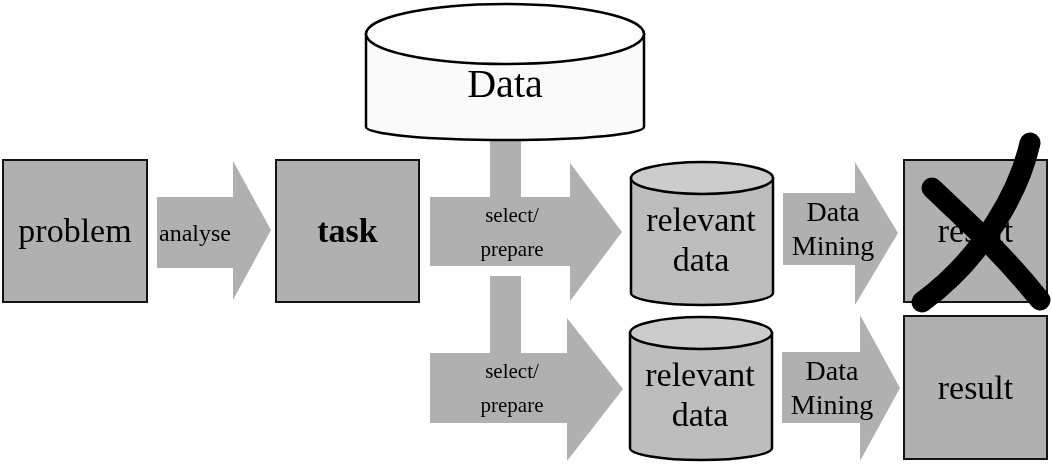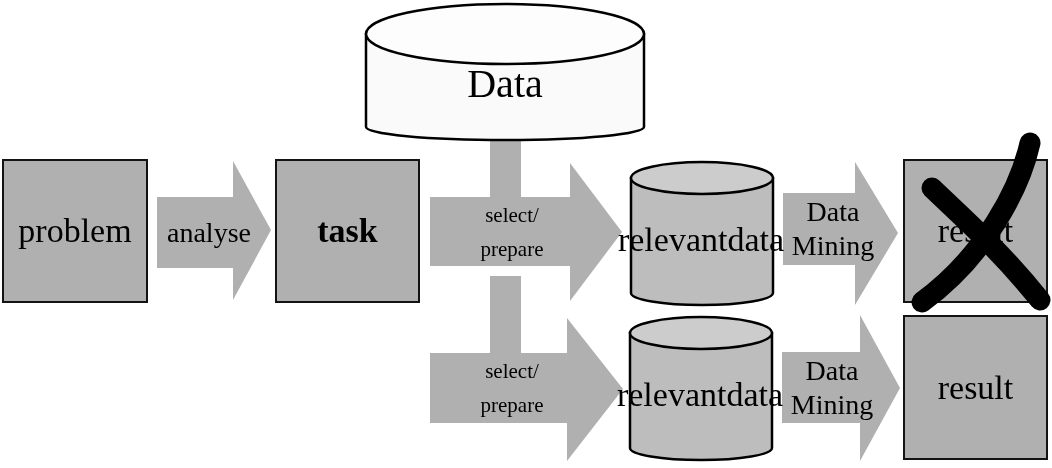--- a/index.html
+++ b/index.html
@@ -3,21 +3,21 @@
 <meta charset="utf-8">
 <style>
   html,body{margin:0;padding:0;background:#ffffff;}
   #stage{position:relative;width:1052px;height:468px;background:#ffffff;overflow:hidden;
          font-family:"Liberation Serif", serif;color:#000;}
   .box{position:absolute;background:#b0b0b0;border:2px solid #131313;box-sizing:border-box;
        display:flex;align-items:center;justify-content:center;}
   .box-lbl{font-size:34px;line-height:36px;white-space:nowrap;}
   .flow-lbl{position:absolute;display:flex;flex-direction:column;align-items:center;
             justify-content:center;text-align:center;font-size:21px;line-height:34px;}
-  .cyl-lbl{position:absolute;display:flex;flex-direction:row;align-items:center;
+  .cyl-lbl{position:absolute;display:flex;flex-direction:column;align-items:center;
            justify-content:center;text-align:center;font-size:34px;line-height:40px;}
   .wh-lbl{position:absolute;display:flex;flex-direction:column;align-items:center;
           justify-content:center;text-align:center;font-size:40px;line-height:44px;}
   .connector{position:absolute;background:#b0b0b0;}
   svg{position:absolute;display:block;}
 </style>
 </head>
 <body>
 
 <div id="stage">
@@ -73,21 +73,21 @@
 
   <svg style="left:363px;top:1px;" width="284" height="146" viewBox="0 0 284 146">
     <path d="M3,33 V126 A139,13 0 0 0 281,126 V33 Z" stroke="#000" stroke-width="2.5" fill="#fafafa"></path>
     <ellipse cx="142" cy="33" rx="139" ry="30" stroke="#000" stroke-width="2.5" fill="#fdfdfd"></ellipse>
   </svg>
 
   <div class="wh-lbl" style="left:365px;top:28px;width:280px;height:112px;">
     <span>Data</span>
   </div>
 
-  <div class="flow-lbl" style="left:157px;top:197px;width:104px;height:71px;font-size:28px;">
+  <div class="flow-lbl" style="left:143px;top:197px;width:104px;height:71px;font-size:24px;">
     <span>analyse</span>
   </div>
 
   <div class="flow-lbl" style="left:430px;top:196px;width:164px;height:72px;">
     <span>select/</span>
     <span>prepare</span>
   </div>
 
   <div class="cyl-lbl" style="left:630px;top:186px;width:142px;height:108px;">
     <span>relevant</span>

